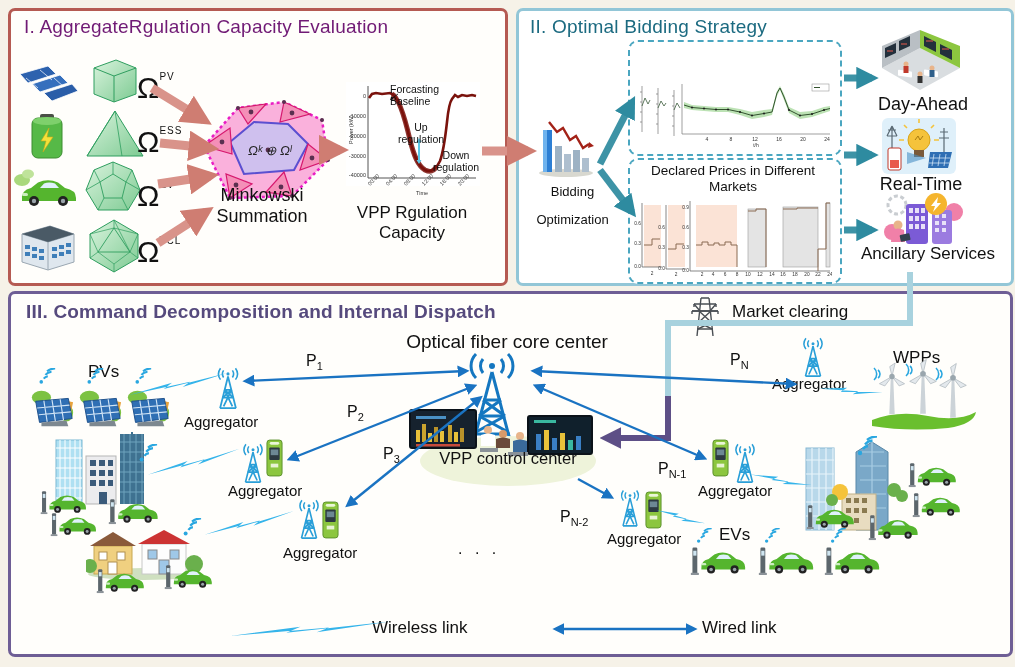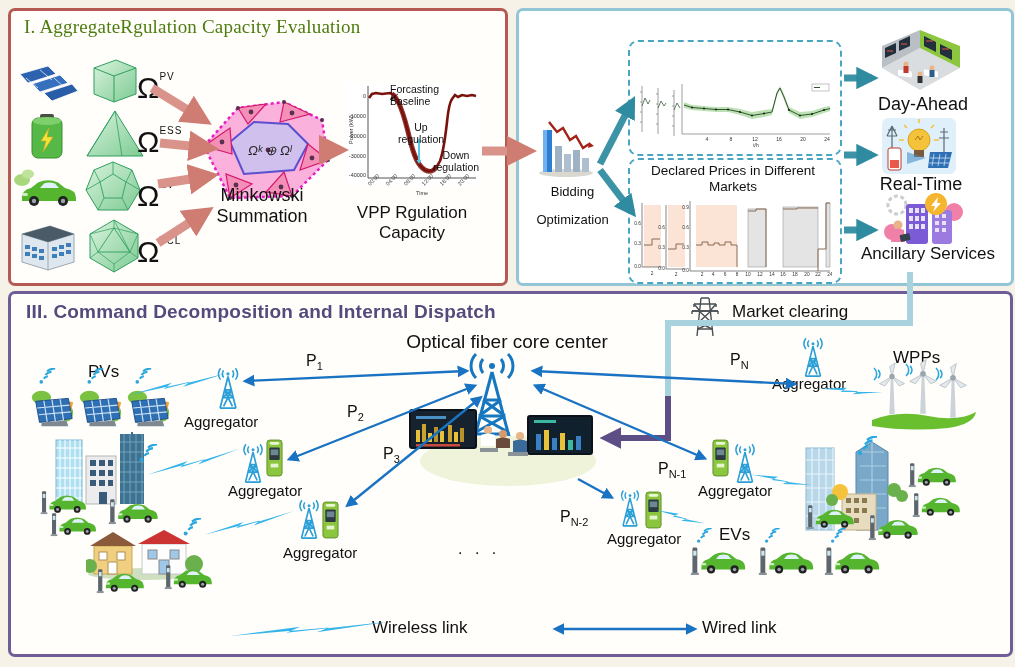--- a/index.html
+++ b/index.html
@@ -4,21 +4,21 @@
 <style>
   html,body{margin:0;padding:0;background:#f6f2e8;}
   #stage{position:relative;width:1015px;height:667px;background:#f6f2e8;
          font-family:"Liberation Sans",sans-serif;color:#111;overflow:hidden;}
   .abs{position:absolute;}
   .panel{position:absolute;background:#fffefb;border-radius:7px;}
   #panel1{left:8px;top:8px;width:494px;height:272px;border:3px solid #b55a52;}
   #panel2{left:516px;top:8px;width:492px;height:272px;border:3px solid #92c6d7;background:#fff;}
   #panel3{left:8px;top:291px;width:999px;height:360px;border:3px solid #6e5e95;}
   .ptitle{font-size:19px;font-weight:500;letter-spacing:.2px;}
-  #t1{left:24px;top:16px;color:#4d7c0f;font-family:Liberation Serif, serif;}
+  #t1{left:24px;top:16px;color:#701a75;}
   #t2{left:530px;top:16px;color:#1b6a80;}
   #t3{left:26px;top:301px;color:#564a7d;font-weight:bold;}
   .lbl{font-size:15px;color:#111;}
   .c{text-align:center;}
   .pre{white-space:pre-line;}
   .omega{font-size:30px;line-height:30px;}
   .omega sup{font-size:10px;vertical-align:18px;letter-spacing:1px;}
   .plabel{font-size:16px;}
   .plabel sub{font-size:11px;}
   .dash-box{position:absolute;border:2px dashed #4aa6c0;border-radius:10px;background:#fff;}
@@ -99,20 +99,21 @@
         <path d="M14,36 L40,34 L42,40 L14,40 Z" fill="#7d8890"></path>
       </symbol>
     </defs>
   </svg>
 
   <div id="panel1" class="panel"></div>
   <div id="panel2" class="panel"></div>
   <div id="panel3" class="panel"></div>
 
   <div id="t1" class="abs ptitle">I. AggregateRgulation Capacity Evaluation</div>
+  <div id="t2" class="abs ptitle">II. Optimal Bidding Strategy</div>
   <div id="t3" class="abs ptitle">III. Command Decomposition and Internal Dispatch</div>
 
   <svg class="abs" style="left:18px;top:58px" width="62" height="46" viewBox="0 0 62 46">
     <g>
       <path d="M2,16 L30,8 L38,16 L10,25 Z" fill="#2d62ae" stroke="#fff" stroke-width="0.8"></path>
       <path d="M14,26 L42,17 L50,25 L22,34 Z" fill="#356fbd" stroke="#fff" stroke-width="0.8"></path>
       <path d="M26,35 L54,26 L60,33 L34,43 Z" fill="#2a5da8" stroke="#fff" stroke-width="0.8"></path>
       <path d="M8,20 L20,30 M22,12 L34,22 M36,20 L46,29" stroke="#fff" stroke-width="0.7"></path>
     </g>
   </svg>
@@ -475,20 +476,21 @@
     </g>
     <circle cx="80" cy="22" r="4" fill="#e8b48a"></circle>
       <path d="M73,27 Q80,24 87,27 L87,38 L73,38 Z" fill="#fff"></path>
     <circle cx="95" cy="26" r="4" fill="#d89a6a"></circle>
       <path d="M88,31 Q95,28 102,31 L102,40 L88,40 Z" fill="#6a4a3a"></path>
     <circle cx="112" cy="28" r="4" fill="#e8b48a"></circle>
       <path d="M105,33 Q112,30 119,33 L119,44 L105,44 Z" fill="#3a6a9a"></path>
     <rect x="72" y="40" width="18" height="4" fill="#8a9298"></rect>
       <rect x="100" y="44" width="20" height="4" fill="#8a9298"></rect>
   </svg>
+  <div class="abs c" style="left:428px;top:449px;width:160px;font-size:16.5px">VPP control center</div>
 
   <div class="abs" style="left:88px;top:362px;font-size:17px">PVs</div>
   <svg class="abs" style="left:28px;top:384px" width="48" height="48" viewBox="0 0 50 42">
       <use href="#sym-pvunit"></use>
     </svg>
   <svg class="abs" style="left:76px;top:384px" width="48" height="48" viewBox="0 0 50 42">
       <use href="#sym-pvunit"></use>
     </svg>
   <svg class="abs" style="left:124px;top:384px" width="48" height="48" viewBox="0 0 50 42">
       <use href="#sym-pvunit"></use>

